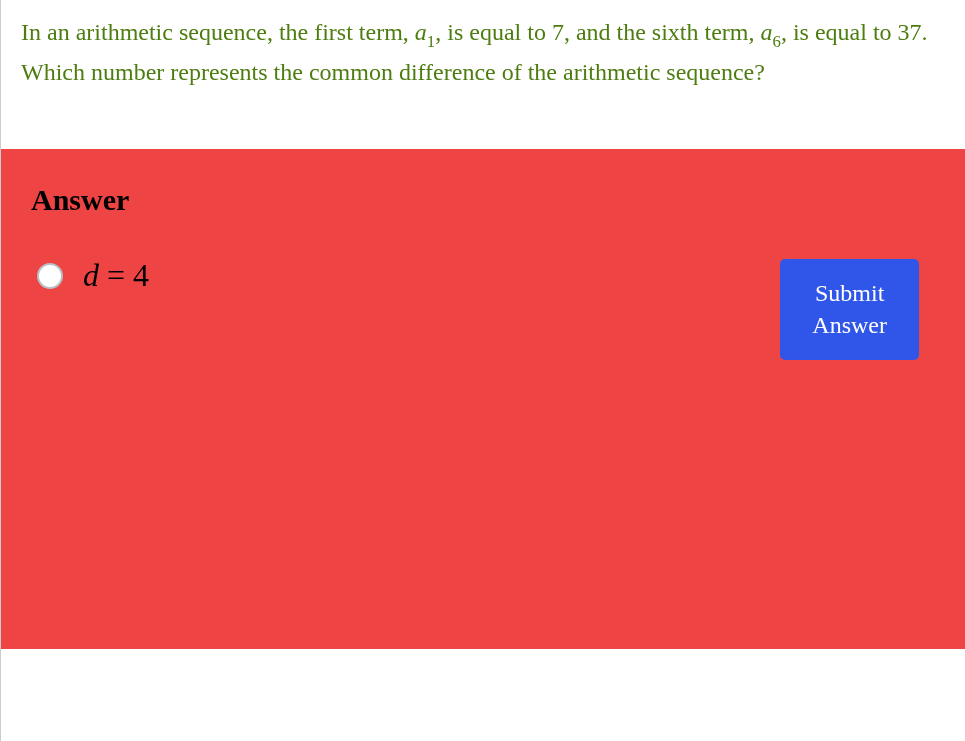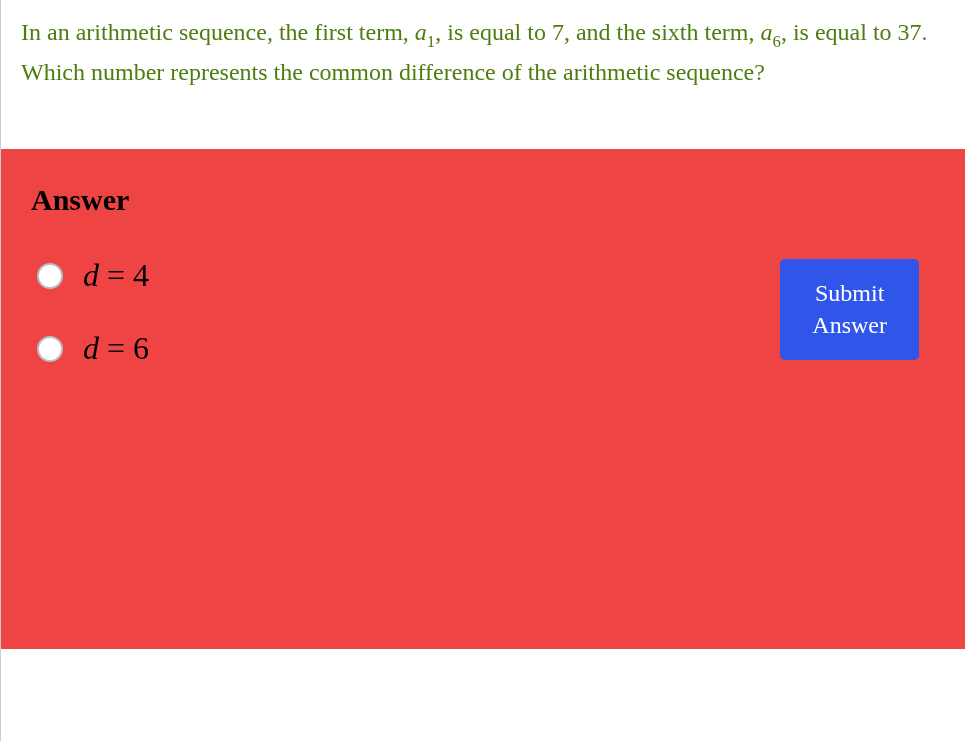--- a/index.html
+++ b/index.html
@@ -107,26 +107,20 @@
     <div class="options-list">
 
       <label class="option-row">
         <span class="radio-circle"></span>
         <span class="option-label">
           <span class="math-var">d</span><span> = </span><span>4</span>
         </span>
       </label>
 
 
-      <label class="option-row">
-        <span class="radio-circle"></span>
-        <span class="option-label">
-          <span class="math-var">d</span><span> = </span><span>6</span>
-        </span>
-      </label>
 
 
     </div>
     <button class="submit-button">
       <span>Submit</span><br>
       <span>Answer</span>
     </button>
   </div>
 </div>
 

